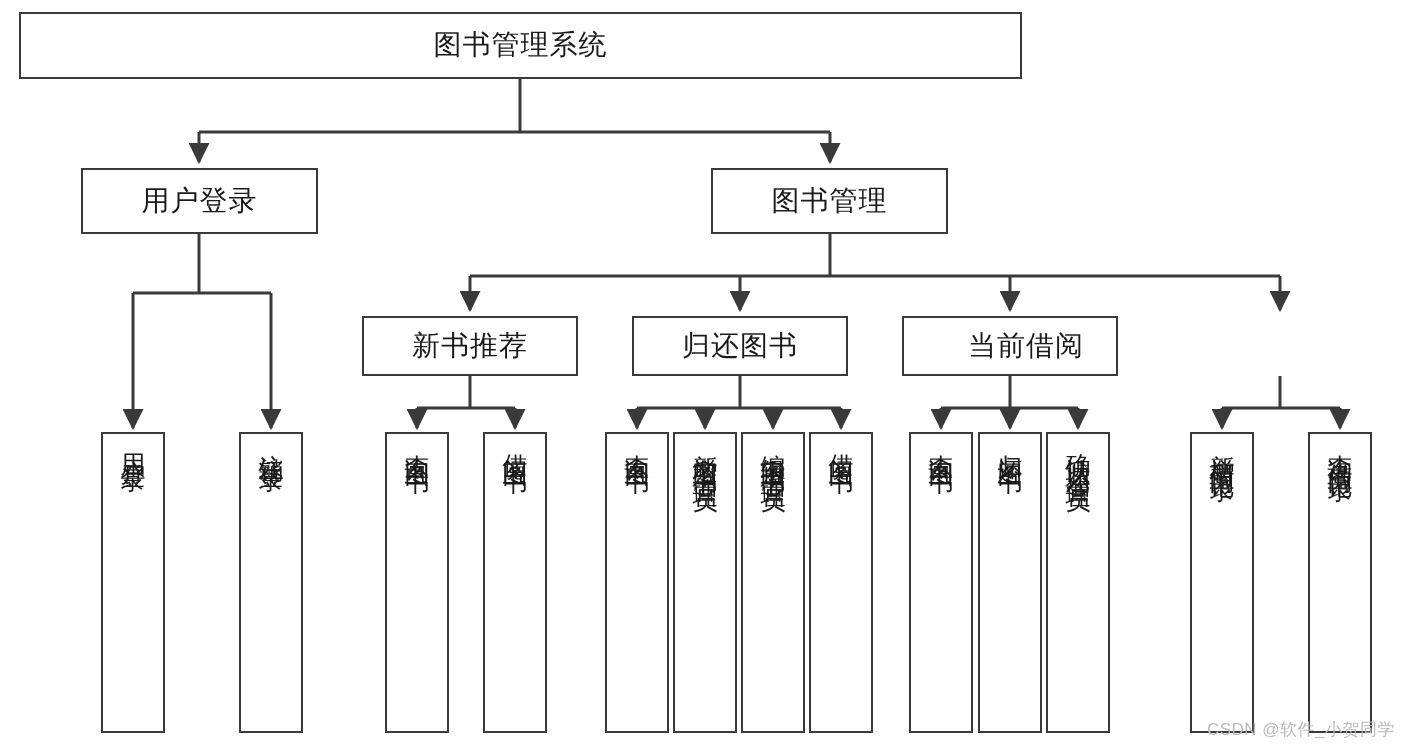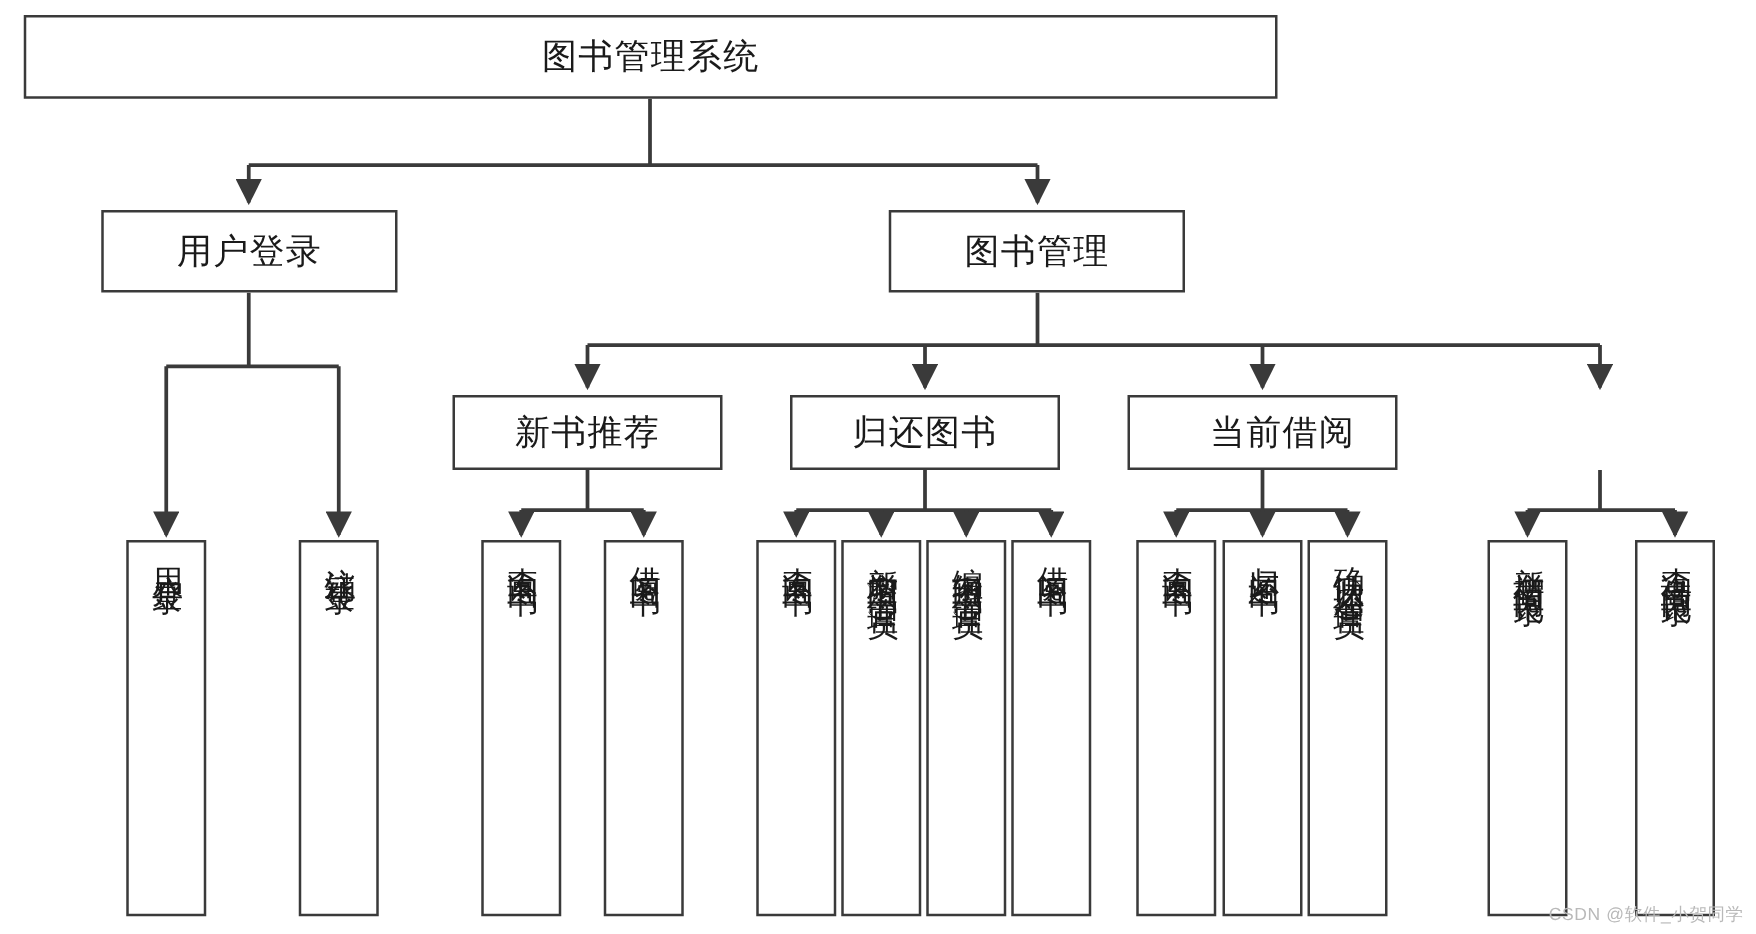--- a/index.html
+++ b/index.html
@@ -40,21 +40,21 @@
     text-orientation:upright;
     font-size:25px;
     letter-spacing:5px;
     white-space:normal;
     line-height:1;
   }
   .watermark{
     position:absolute;
     right:10px;
     bottom:6px;
-    font-size:14px;
+    font-size:17px;
     color:#b9b9b9;
     white-space:nowrap;
     letter-spacing:0.5px;
   }
 </style>
 </head>
 <body>
 
 <div id="canvas">
 

